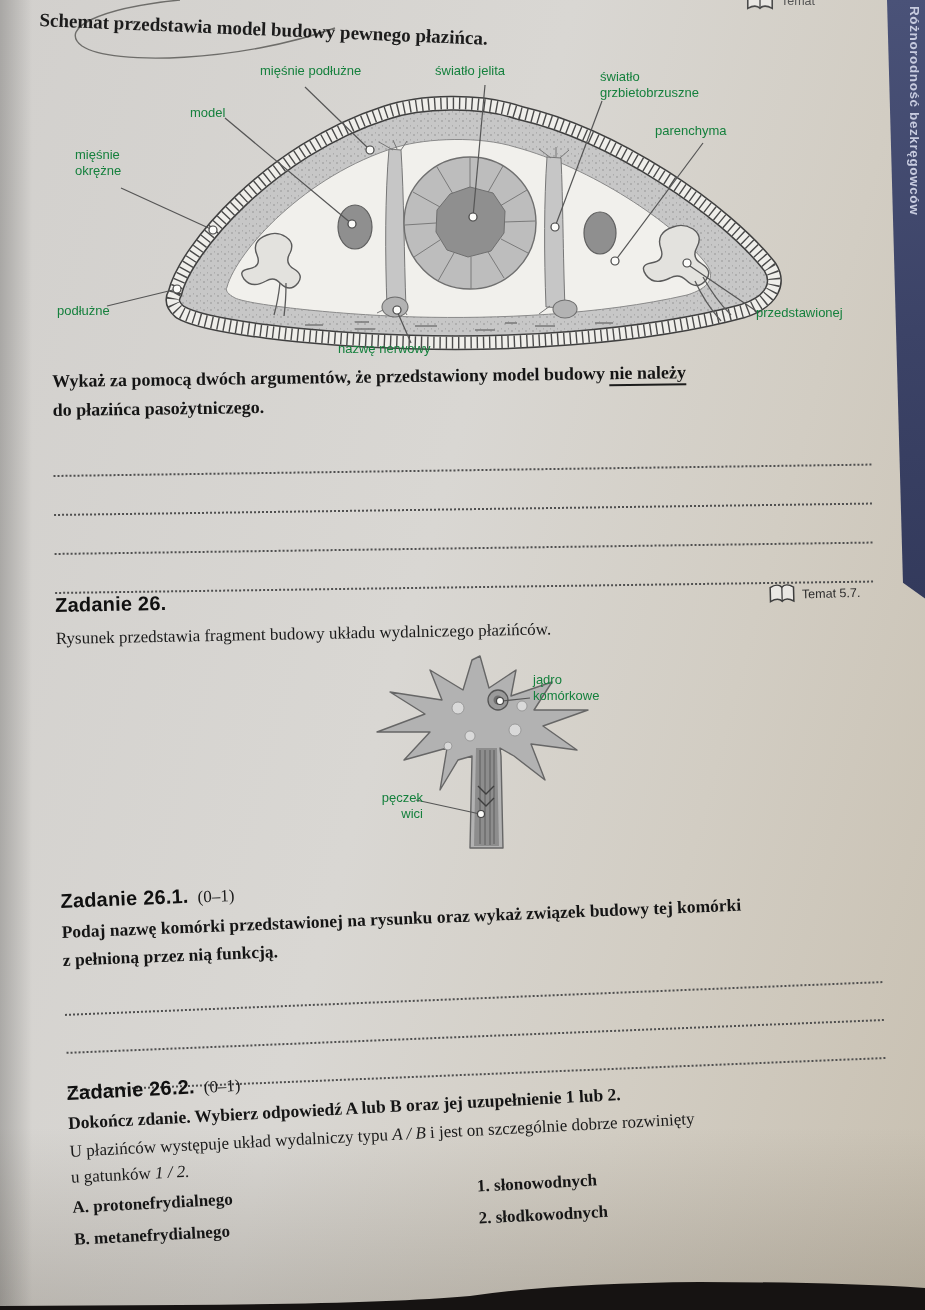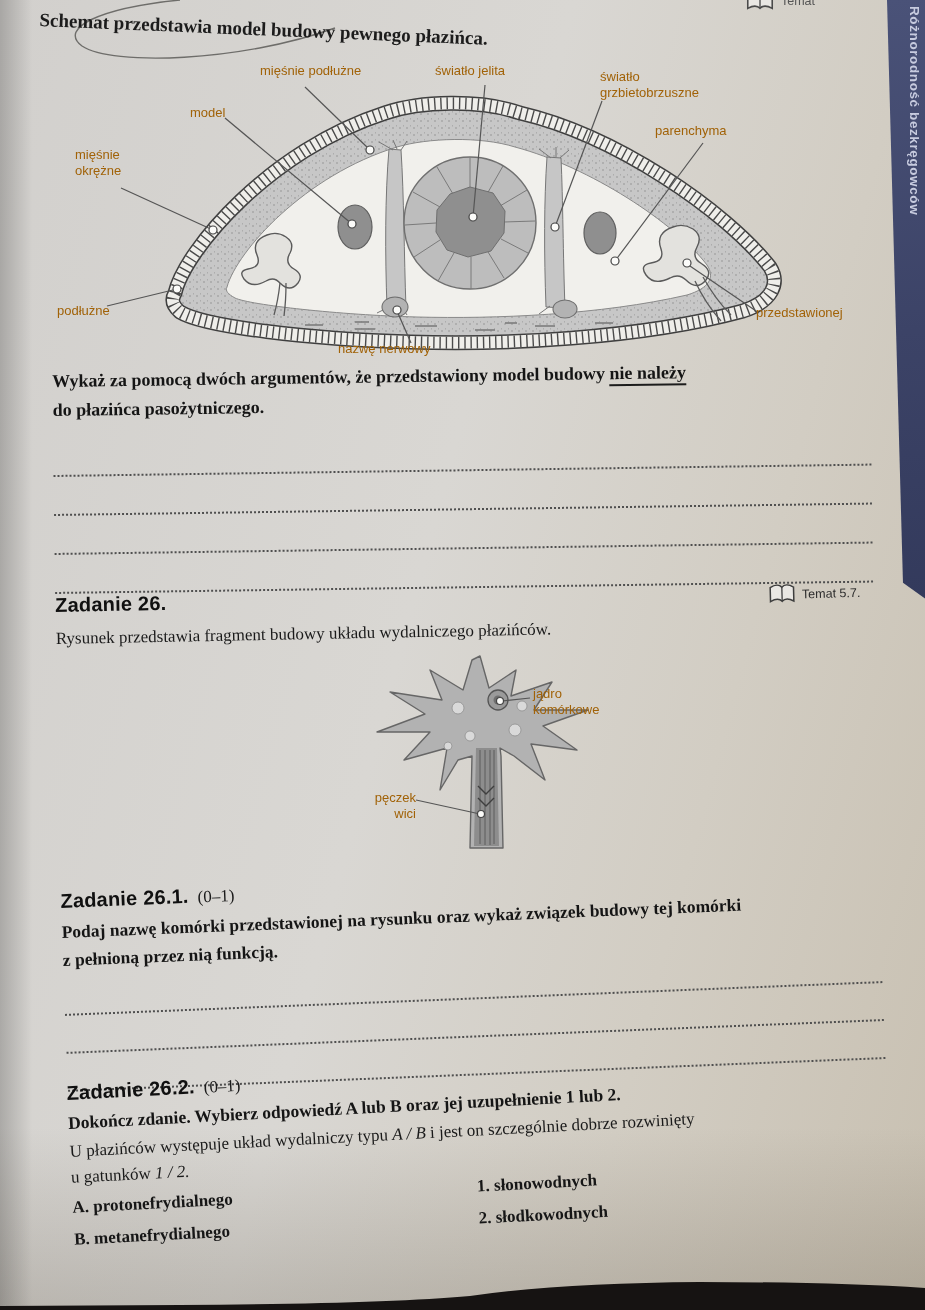--- a/index.html
+++ b/index.html
@@ -15,21 +15,21 @@
   
   .title{font:bold 19px/1.3 "Liberation Serif",serif;color:#1c1c1c}
   .prompt{font:bold 18px/1.5 "Liberation Serif",serif;color:#151515;margin:0}
   .ser{font:17px/1.5 "Liberation Serif",serif;color:#1a1a1a;margin:0}
   .zhead{font:bold 20px "Liberation Sans",sans-serif;color:#101010;letter-spacing:.2px}
   .zpts{font:17px "Liberation Serif",serif;font-weight:normal;color:#1a1a1a;margin-left:9px}
   .u-line{border-bottom:2px solid #1c1c1c;padding-bottom:1px}
   .it{font-style:italic}
   .dotline{height:37px;border-bottom:2px dotted #4f4f4f}
   .dotline3{height:36px;border-bottom:2px dotted #4f4f4f}
-  .dlabel{position:absolute;font:13px/1.25 "Liberation Sans",sans-serif;color:#a16207}
+  .dlabel{position:absolute;font:13px/1.25 "Liberation Sans",sans-serif;color:#15803d}
   
   .badge{display:flex;align-items:center;gap:6px;font:12.5px "Liberation Sans",sans-serif;color:#2b2b2b}
   
   .navy-tab{
     position:absolute;right:0;top:0;width:38px;height:602px;
     background:linear-gradient(175deg,#4a5278 0%,#3c4367 55%,#333a5c 100%);
     clip-path:polygon(0% 0%,100% 0%,100% 99.4%,42% 96.8%);
   }
   .navy-tab-text{
     position:absolute;top:6px;right:3px;writing-mode:vertical-rl;
@@ -230,22 +230,22 @@
 
     <g stroke="#555" stroke-width="1.2">
       <line x1="200" y1="50" x2="172" y2="53"></line>
       <line x1="86" y1="152" x2="150" y2="166"></line>
     </g>
     <g fill="#fbfbf9" stroke="#444" stroke-width="1.2">
       <circle cx="170" cy="53" r="3.5"></circle>
         <circle cx="151" cy="166" r="3.5"></circle>
     </g>
   </svg>
-  <div class="dlabel" style="left:203px;top:38px;width:95px">jądro komórkowe</div>
-  <div class="dlabel" style="left:26px;top:142px;width:60px;text-align:right">pęczek wici</div>
+  <div class="dlabel" style="left:203px;top:24px;width:95px">jądro komórkowe</div>
+  <div class="dlabel" style="left:33px;top:142px;width:60px;text-align:right">pęczek wici</div>
 </div>
 
 <div class="abs" style="left:60px;top:890px;width:818px;transform:rotate(-2.3deg);transform-origin:left top">
   <div>
     <span class="zhead">Zadanie 26.1.</span><span class="zpts">(0–1)</span>
   </div>
   <p class="prompt" style="font-size:17.5px;margin-top:6px">Podaj nazwę komórki przedstawionej na rysunku oraz wykaż związek budowy tej komórki</p>
   <p class="prompt" style="font-size:17.5px;margin-top:2px">z pełnioną przez nią funkcją.</p>
   <div style="margin-top:4px">
     <div class="dotline3"></div>

